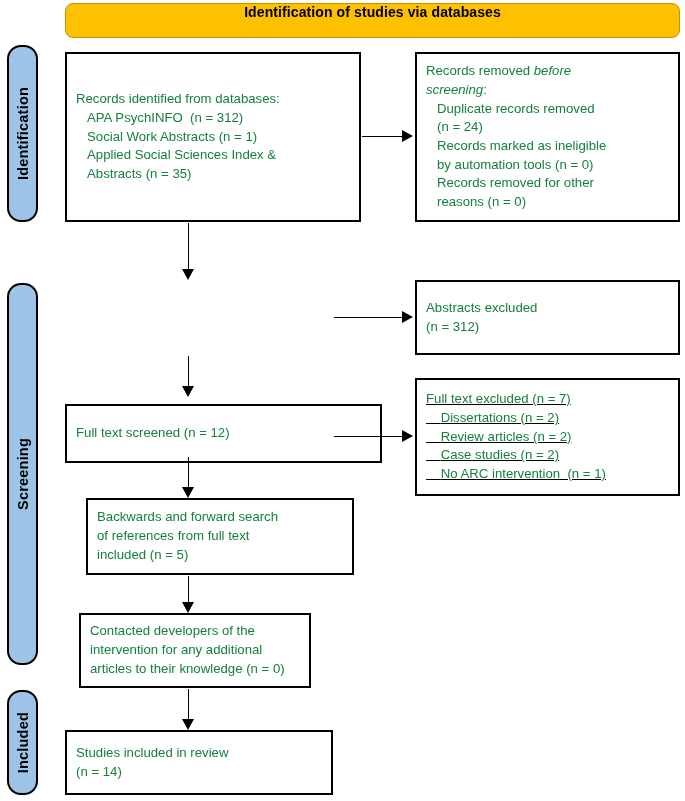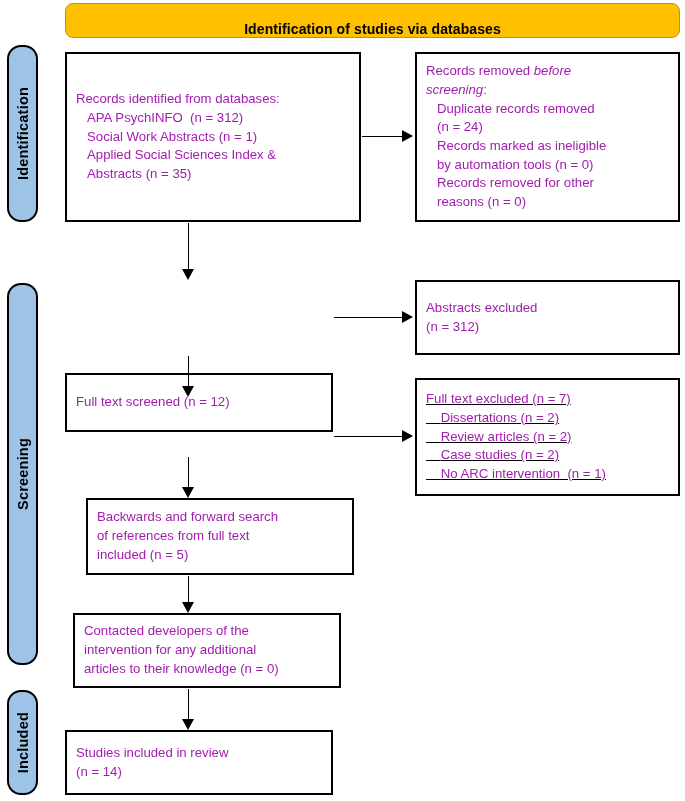--- a/index.html
+++ b/index.html
@@ -25,21 +25,21 @@
     position: absolute;
     left: 65px;
     top: 3px;
     width: 615px;
     height: 35px;
     box-sizing: border-box;
     background: #FFC000;
     border: 1.6px solid #C79100;
     border-radius: 8px;
     display: flex;
-    align-items: flex-end;
+    align-items: flex-start;
     justify-content: center;
     font-weight: bold;
     font-size: 14px;
     letter-spacing: 0.1px;
     color: #000;
   }
 
   
   .stage {
     position: absolute;
@@ -75,30 +75,30 @@
     border: 2px solid #000000;
     padding: 6px 9px;
     display: flex;
     flex-direction: column;
     justify-content: center;
   }
   .box-text {
     font-size: 13.2px;
     line-height: 1.42;
     white-space: pre-wrap;
-    color: #a21caf;
+    color: #15803d;
   }
   .box-text .ital { font-style: italic; }
 
   
   #box-records-identified { left: 65px;  top: 52px;  width: 296px; height: 170px; }
   #box-abstracts-screened { left: 65px;  top: 280px; width: 268px; height: 75px;  }
-  #box-fulltext-screened  { left: 65px;  top: 373px; width: 268px; height: 59px;  }
+  #box-fulltext-screened  { left: 65px;  top: 404px; width: 317px; height: 59px;  }
   #box-backward-forward   { left: 65px;  top: 498px; width: 268px; height: 77px; margin-left: 21px;  }
-  #box-contacted-devs     { left: 73px;  top: 613px; width: 268px; height: 75px;  }
+  #box-contacted-devs     { left: 79px;  top: 613px; width: 232px; height: 75px;  }
   #box-studies-included   { left: 65px;  top: 730px; width: 268px; height: 65px;  }
 
   
   #box-records-removed    { left: 415px; top: 52px;  width: 265px; height: 170px; }
   #box-abstracts-excluded { left: 415px; top: 280px; width: 265px; height: 75px;  }
   #box-fulltext-excluded  { left: 415px; top: 378px; width: 265px; height: 118px; text-decoration: underline; }
 
   .vline {
     position: absolute;
     width: 0;

